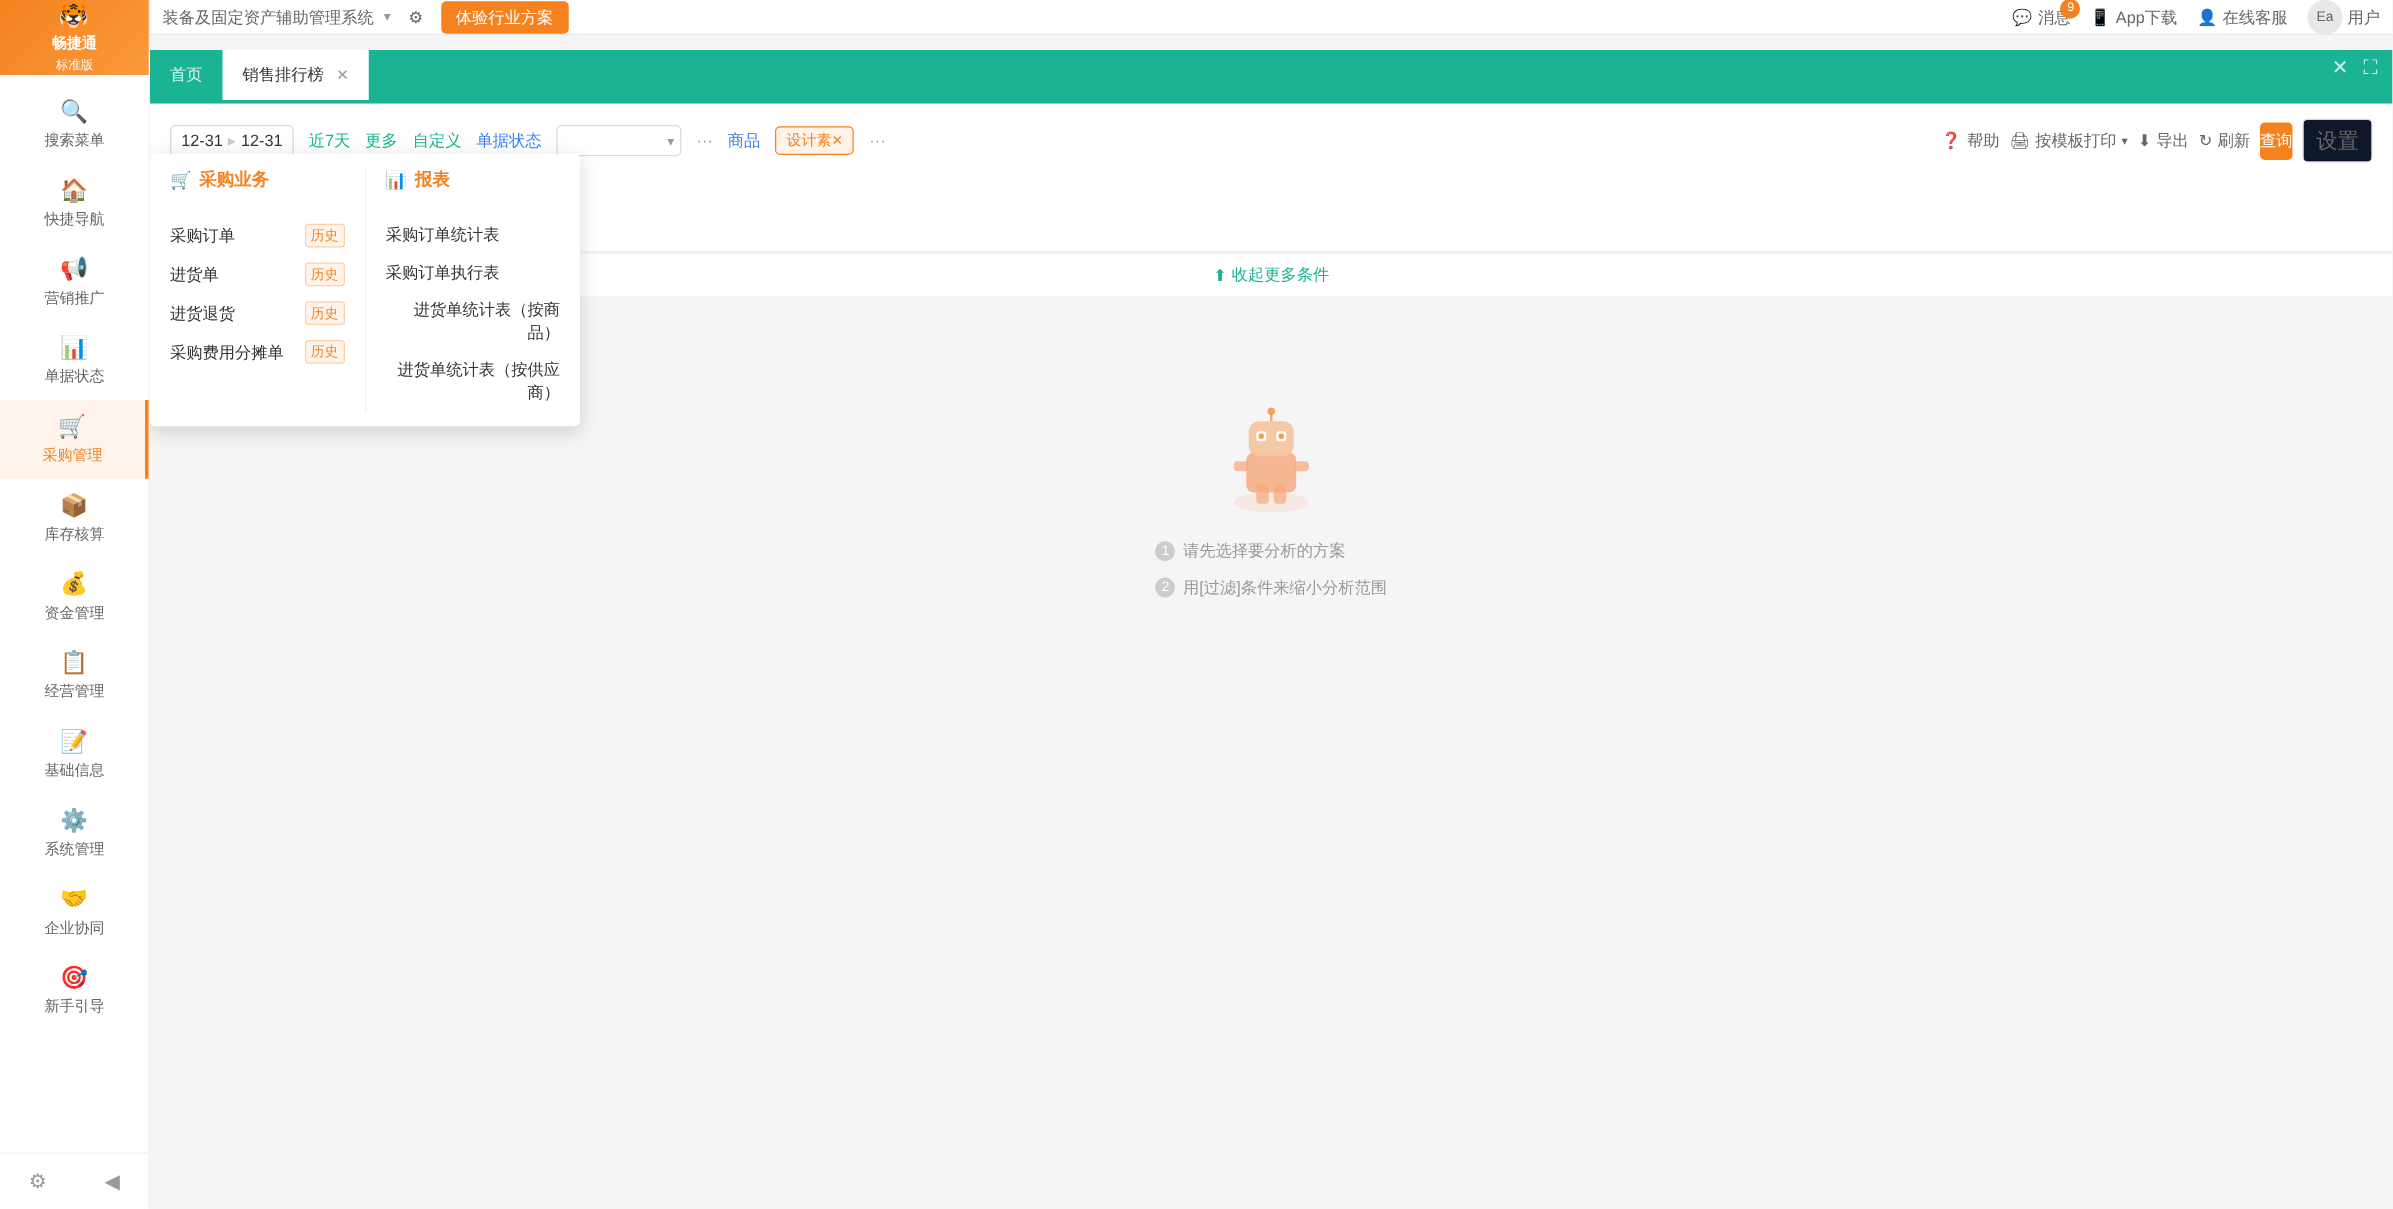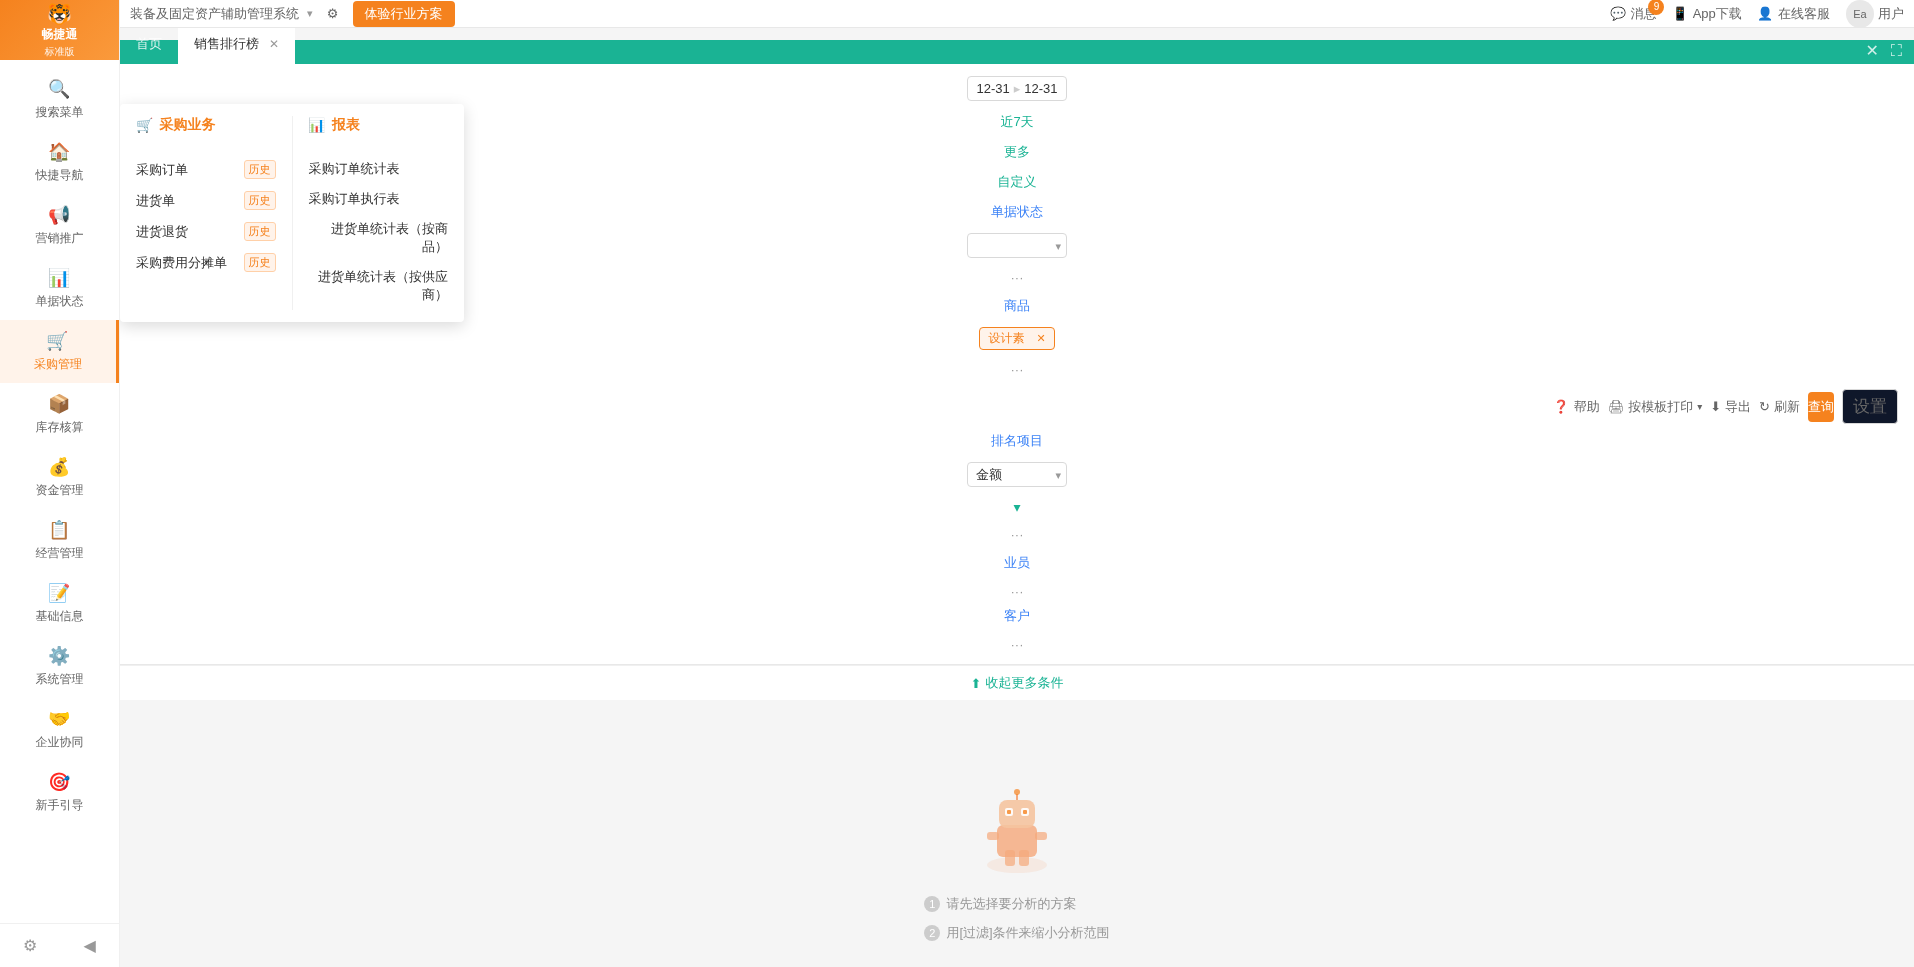--- a/index.html
+++ b/index.html
@@ -161,24 +161,24 @@
     .main-content {
       margin-left: 120px;
       margin-top: 0;
       height: 967px;
       display: flex;
       flex-direction: column;
     }
 
     
     .tab-bar {
-      height: 24px;
+      height: 43px;
       background: #1ab394;
       display: flex;
-      align-items: flex-end;
+      align-items: flex-start;
       padding: 0;
       position: relative;
     }
     .tab-item {
       height: 40px;
       padding: 0 16px;
       display: flex;
       align-items: center;
       cursor: pointer;
       color: rgba(255,255,255,0.85);
@@ -221,40 +221,39 @@
     .filter-bar {
       background: #fff;
       padding: 12px 16px;
       border-bottom: 1px solid #e8e8e8;
     }
     .filter-row {
       display: flex;
       align-items: center;
       gap: 12px;
       margin-bottom: 8px;
-      flex-direction: column;
     }
     .filter-row:last-child {
       margin-bottom: 0;
     }
     .filter-label {
       color: #3b82f6;
       font-size: 13px;
       white-space: nowrap;
     }
     .filter-tag {
       background: #fff3ea;
       border: 1px solid #f5821e;
       border-radius: 4px;
       padding: 2px 8px;
       color: #f5821e;
       font-size: 12px;
       display: flex;
       align-items: center;
-      gap: 12px;
+      gap: 0;
     }
     .filter-tag-close {
       cursor: pointer;
       font-size: 11px;
     }
     .filter-dots {
       color: #999;
       cursor: pointer;
     }
     .filter-select {

